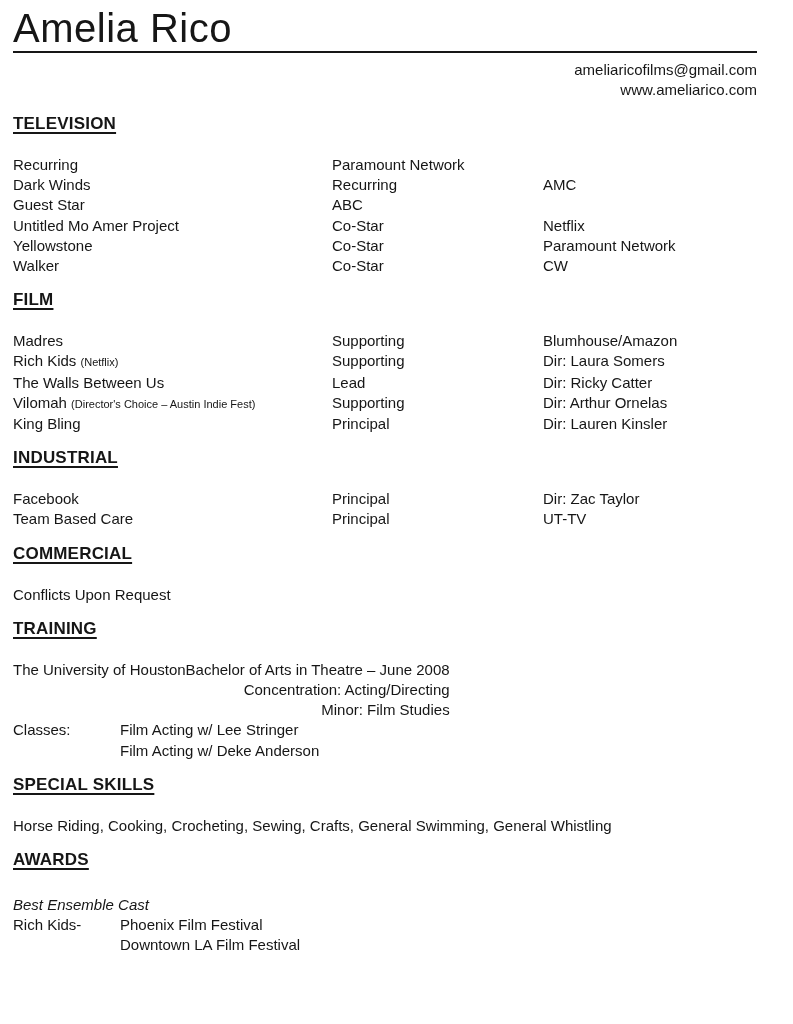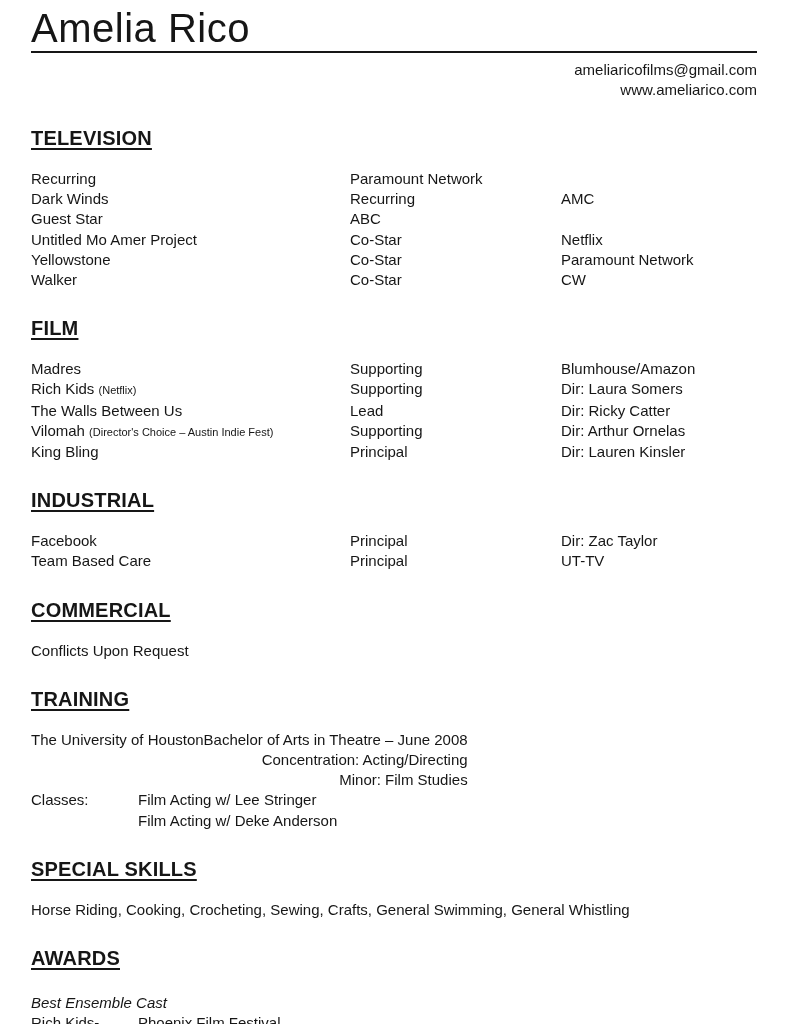--- a/index.html
+++ b/index.html
@@ -7,43 +7,43 @@
   body {
     width: 793px;
     height: 1024px;
     overflow: hidden;
     font-family: "Liberation Sans", sans-serif;
     color: #161616;
   }
   .page {
     width: 793px;
     height: 1024px;
-    padding: 8px 36px 0 31px;
+    padding: 8px 36px 0 13px;
   }
 
   
   h1.name {
     font-size: 40px;
     font-weight: 400;
     letter-spacing: 0.5px;
     line-height: 1.0;
     padding-bottom: 3px;
     border-bottom: 2.5px solid #161616;
   }
   .contact {
     margin-top: 7px;
     text-align: right;
     font-size: 15px;
     line-height: 20px;
   }
 
   
   h2.section-heading {
-    margin-top: 29px;
-    font-size: 20px;
+    margin-top: 15px;
+    font-size: 17px;
     font-weight: 700;
     letter-spacing: 0.2px;
     text-decoration: underline;
     text-decoration-thickness: 1.5px;
     text-underline-offset: 3px;
     line-height: 18px;
   }
   .rows { margin-top: 22px; }
   .row {
     display: grid;

